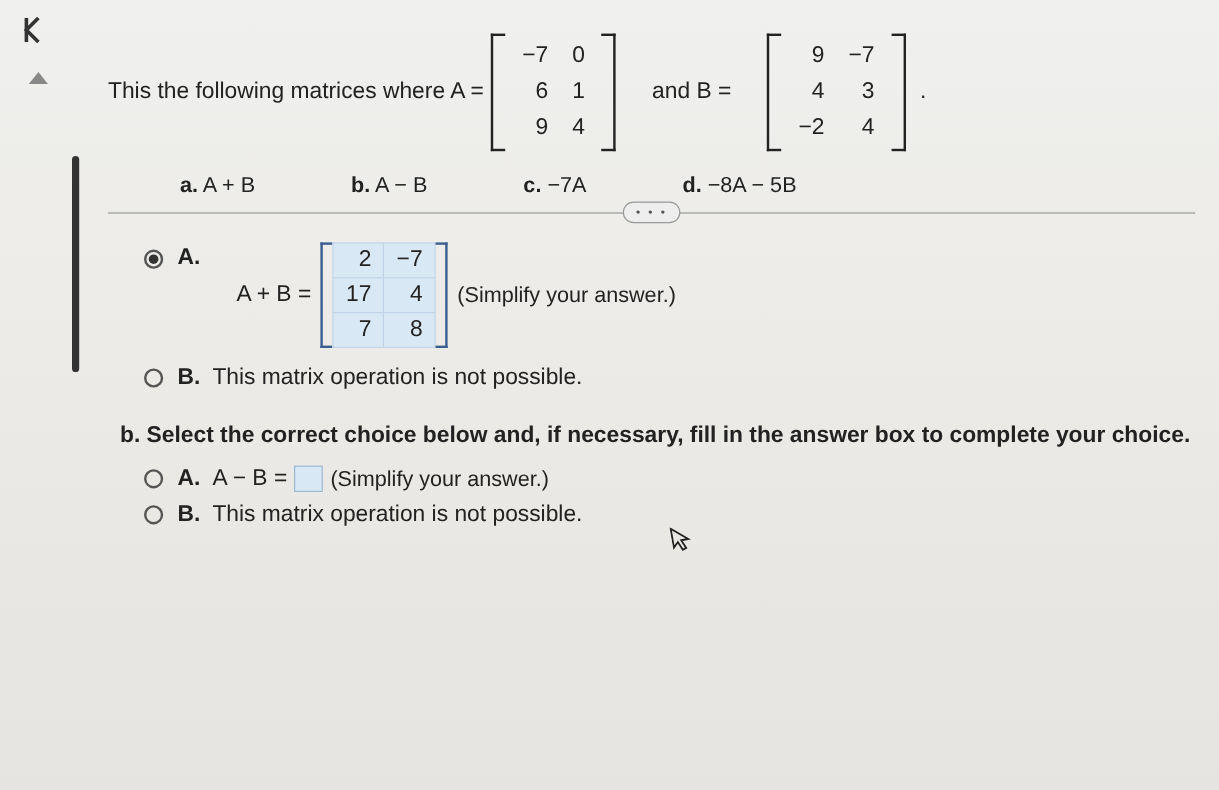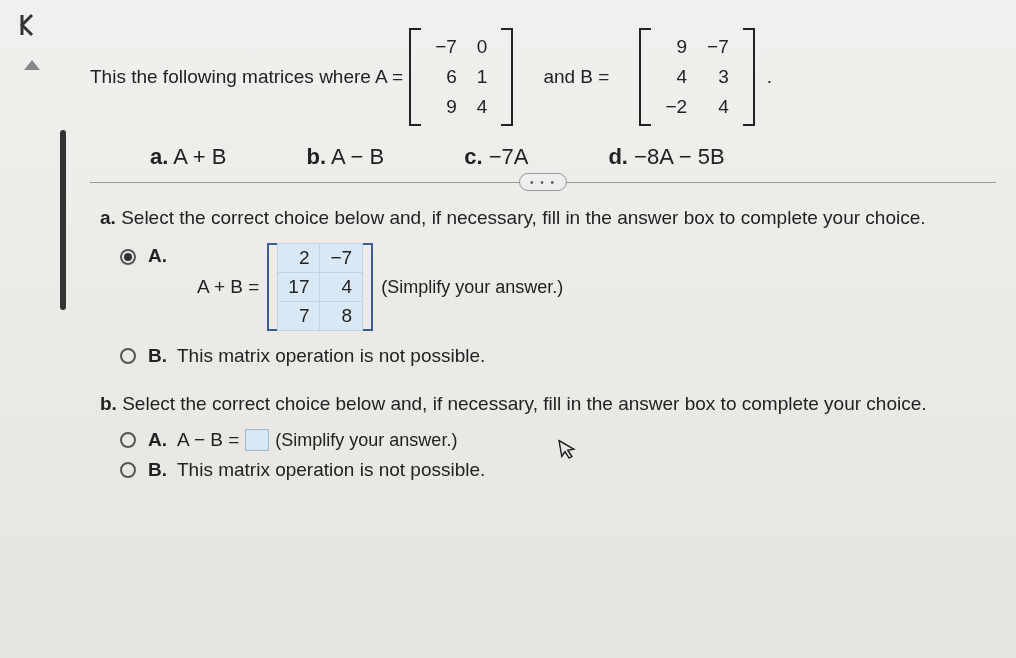--- a/index.html
+++ b/index.html
@@ -89,21 +89,21 @@
   .matrix td {
     text-align: right;
     padding: 4px 10px;
     font-size: 19px;
     min-width: 20px;
   }
   .parts {
     display: flex;
     gap: 80px;
     margin: 18px 0 12px 60px;
-    font-size: 22px;
+    font-size: 18px;
   }
   .parts span b { font-weight: bold; }
   .divider-wrap {
     position: relative;
     margin: 10px 0 24px 0;
   }
   .divider {
     border-top: 1px solid #999;
   }
   .collapse-pill {
@@ -192,21 +192,21 @@
   }
   .hint { font-size: 18px; }
   .cursor {
     position: absolute;
     top: 438px;
     left: 560px;
     font-size: 20px;
     color: #222;
     transform: rotate(-10deg);
   }
-  .sub-b { margin-top: 26px; }
+  .sub-b { margin-top: 26px; font-weight: bold; }
 </style>
 </head>
 <body>
 
 <div class="page">
   <div class="back-arrow">
     <svg width="30" height="24" viewBox="0 0 30 24">
         <path d="M12 2 L2 12 L12 22 M2 12 L2 12" stroke="#333" stroke-width="3" fill="none"></path>
         <line x1="2" y1="2" x2="2" y2="22" stroke="#333" stroke-width="3"></line>
       </svg>
@@ -267,23 +267,20 @@
       <span><b>b.</b> <span>A − B</span></span>
       <span><b>c.</b> <span>−7A</span></span>
       <span><b>d.</b> <span>−8A − 5B</span></span>
     </div>
 
     <div class="divider-wrap">
       <div class="divider"></div>
       <div class="collapse-pill">• • •</div>
     </div>
 
-    <div class="instruction">
-      <b>a.</b> <span>Select the correct choice below and, if necessary, fill in the answer box to complete your choice.</span>
-    </div>
 
     <div class="choice-row" style="align-items:flex-start;">
       <div class="radio selected" style="margin-top:6px;"></div>
       <span class="choice-label" style="margin-top:2px;">A.</span>
       <div style="display:flex;align-items:center;margin-left:20px;">
         <span>A + B =</span>
         <div class="answer-matrix">
           <div class="bracket-left"></div>
           <table>
             <tbody>

